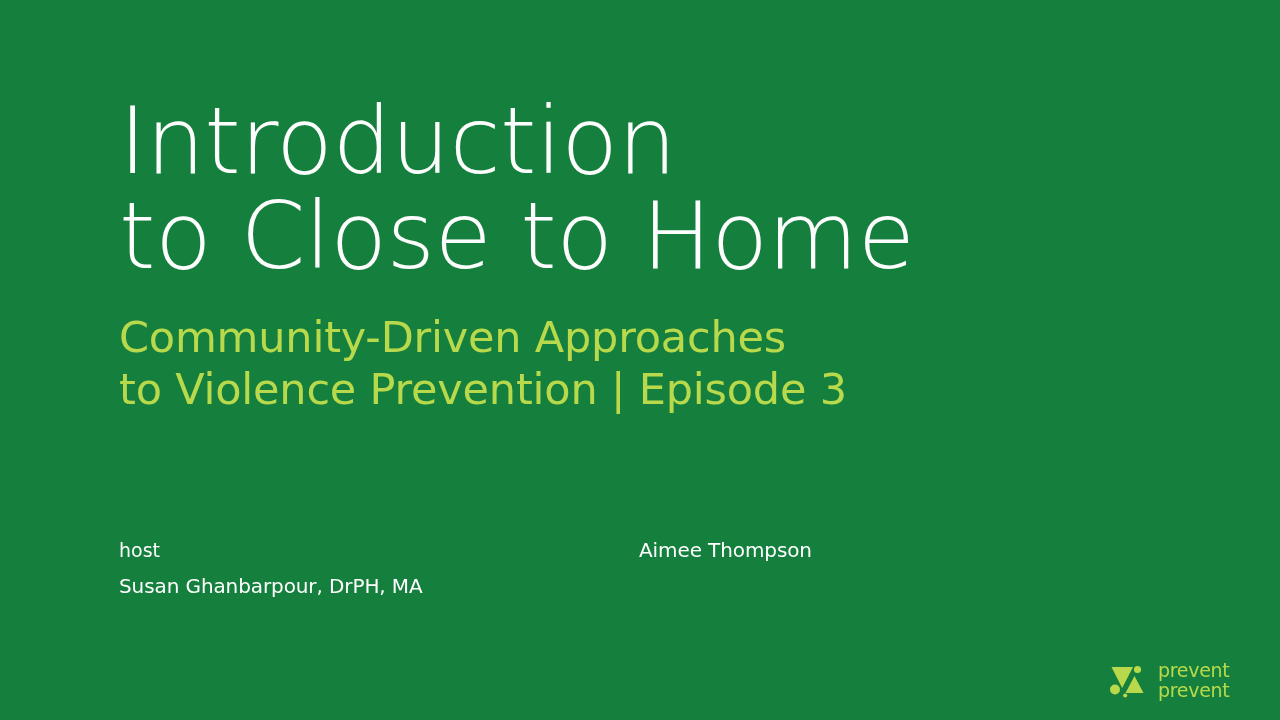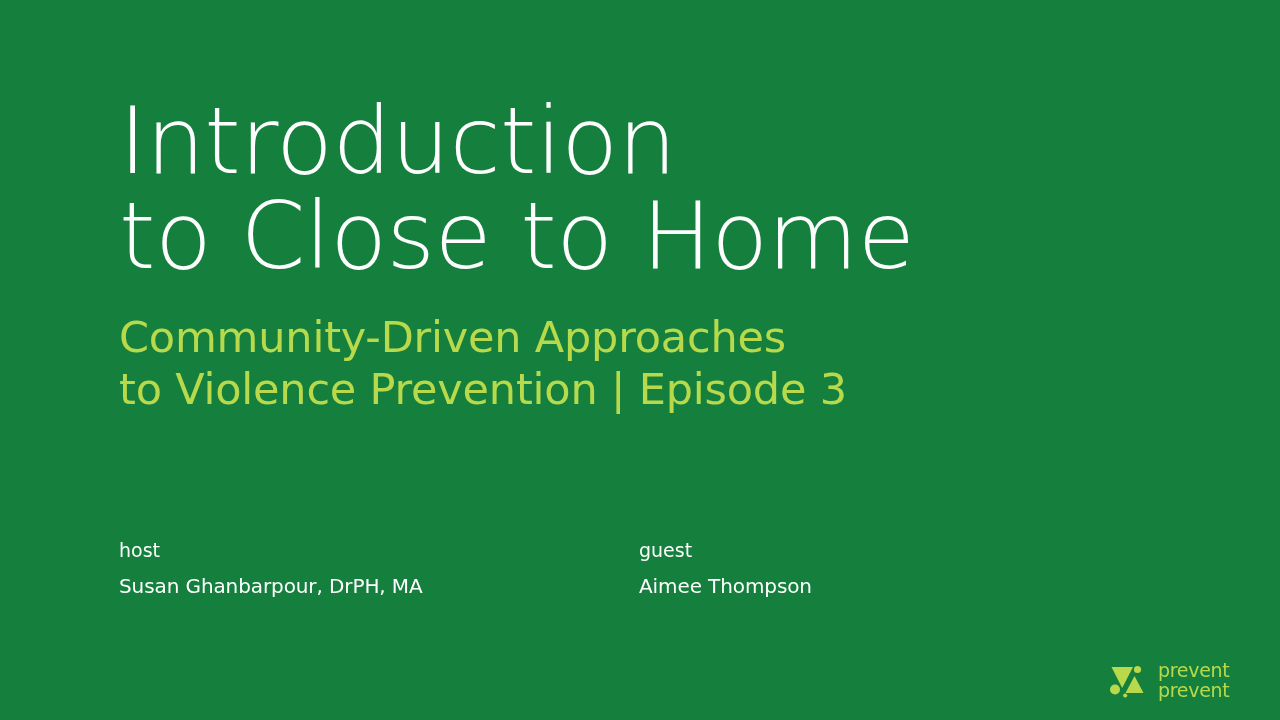--- a/index.html
+++ b/index.html
@@ -127,21 +127,20 @@
     <div class="subtitle-line">Community-Driven Approaches</div>
     <div class="subtitle-line">to Violence Prevention | Episode 3</div>
   </div>
 
   <div class="credits">
     <div class="credit-col">
       <div class="credit-role">host</div>
       <div class="credit-name">Susan Ghanbarpour, DrPH, MA</div>
     </div>
     <div class="credit-col">
-      <div class="credit-role">guest</div>
       <div class="credit-name">Aimee Thompson</div>
     </div>
   </div>
 
   <div class="logo">
     <svg class="logo-mark" viewBox="0 0 36 40">
       <polygon points="1.5,7 23,7 12.2,28" fill="#b8d94b"></polygon>
       <polygon points="24.5,16 33.5,33 15.5,33" fill="#b8d94b"></polygon>
       <circle cx="27.5" cy="9.5" r="3.6" fill="#b8d94b"></circle>
       <circle cx="5.0" cy="29.5" r="5.0" fill="#b8d94b"></circle>

